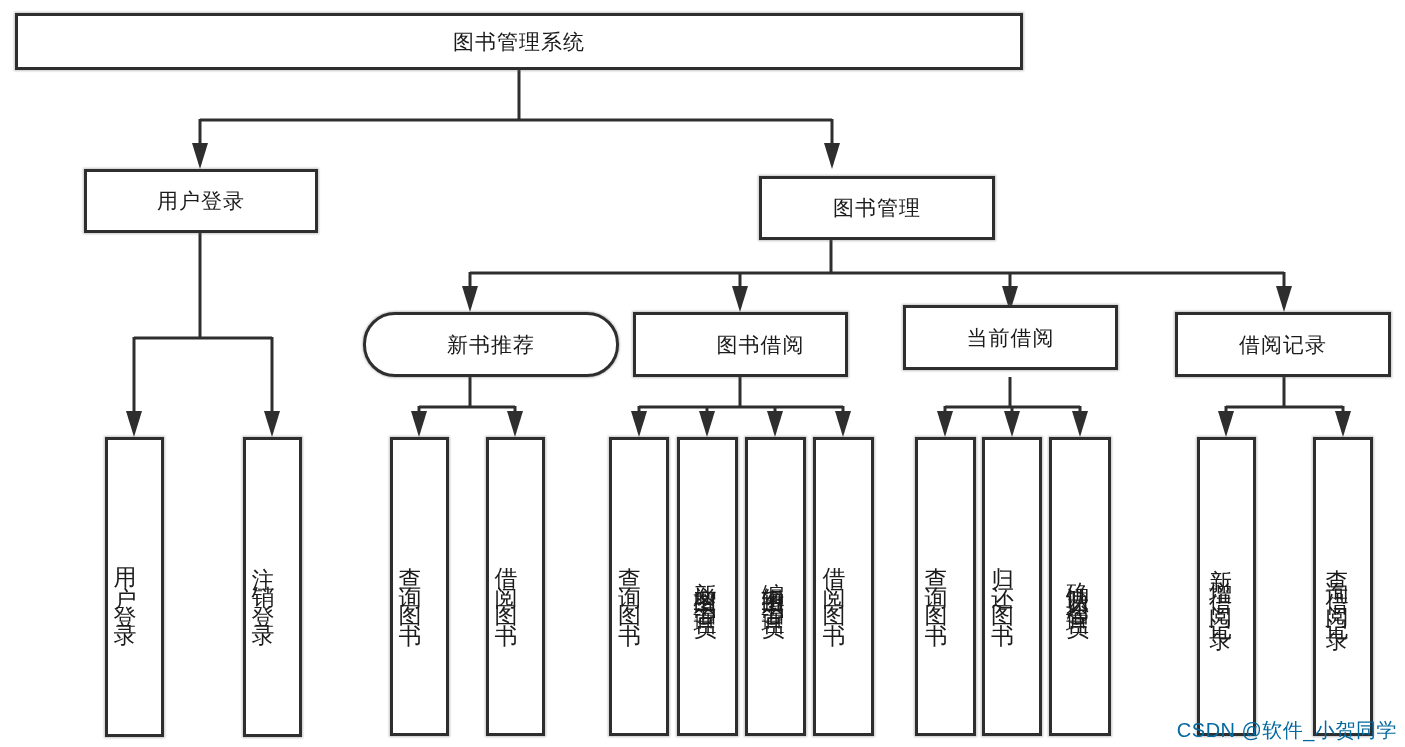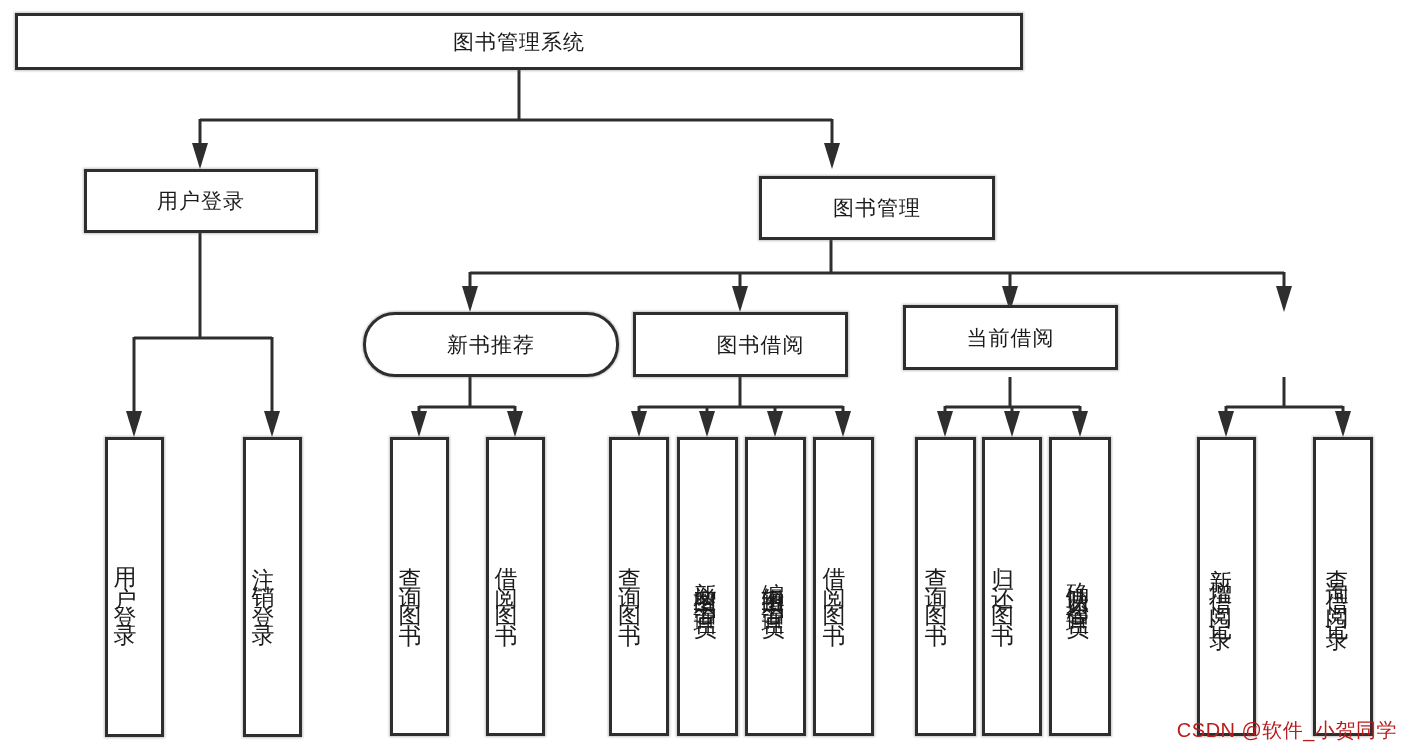--- a/index.html
+++ b/index.html
@@ -42,21 +42,21 @@
     white-space: nowrap;
   }
   .ls4 { letter-spacing: 19px; margin-block-start: 19px; }
   .ls6 { letter-spacing: 12px; margin-block-start: 12px; }
   .ls9 { letter-spacing: 5px;  margin-block-start: 5px; }
   #watermark {
     position: absolute;
     right: 8px;
     bottom: 3px;
     font-size: 20px;
-    color: #b91c1c;
+    color: #0369a1;
     letter-spacing: 0.5px;
     white-space: nowrap;
   }
 </style>
 </head>
 <body>
 
 <div id="canvas">
 
   <svg id="wires" width="1405" height="747" viewBox="0 0 1405 747" xmlns="http://www.w3.org/2000/svg">
@@ -129,20 +129,23 @@
 
   <div class="box" style="left:363px; top:312px; width:256px; height:65px;border-radius:32px;">
     <span class="hlabel">新书推荐</span>
   </div>
   <div class="box" style="left:633px; top:312px; width:215px; height:65px;padding-left:40px;">
     <span class="hlabel">图书借阅</span>
   </div>
   <div class="box" style="left:903px; top:305px; width:215px; height:65px;">
     <span class="hlabel">当前借阅</span>
   </div>
+  <div class="box" style="left:1175px; top:312px; width:216px; height:65px;">
+    <span class="hlabel">借阅记录</span>
+  </div>
 
   <div class="box" style="left:105px; top:437px; width:59px; height:300px;">
     <span class="vtext ls4">用户登录</span>
   </div>
   <div class="box" style="left:243px; top:437px; width:59px; height:300px;">
     <span class="vtext ls4">注销登录</span>
   </div>
 
   <div class="box" style="left:390px; top:437px; width:59px; height:299px;">
     <span class="vtext ls4">查询图书</span>

